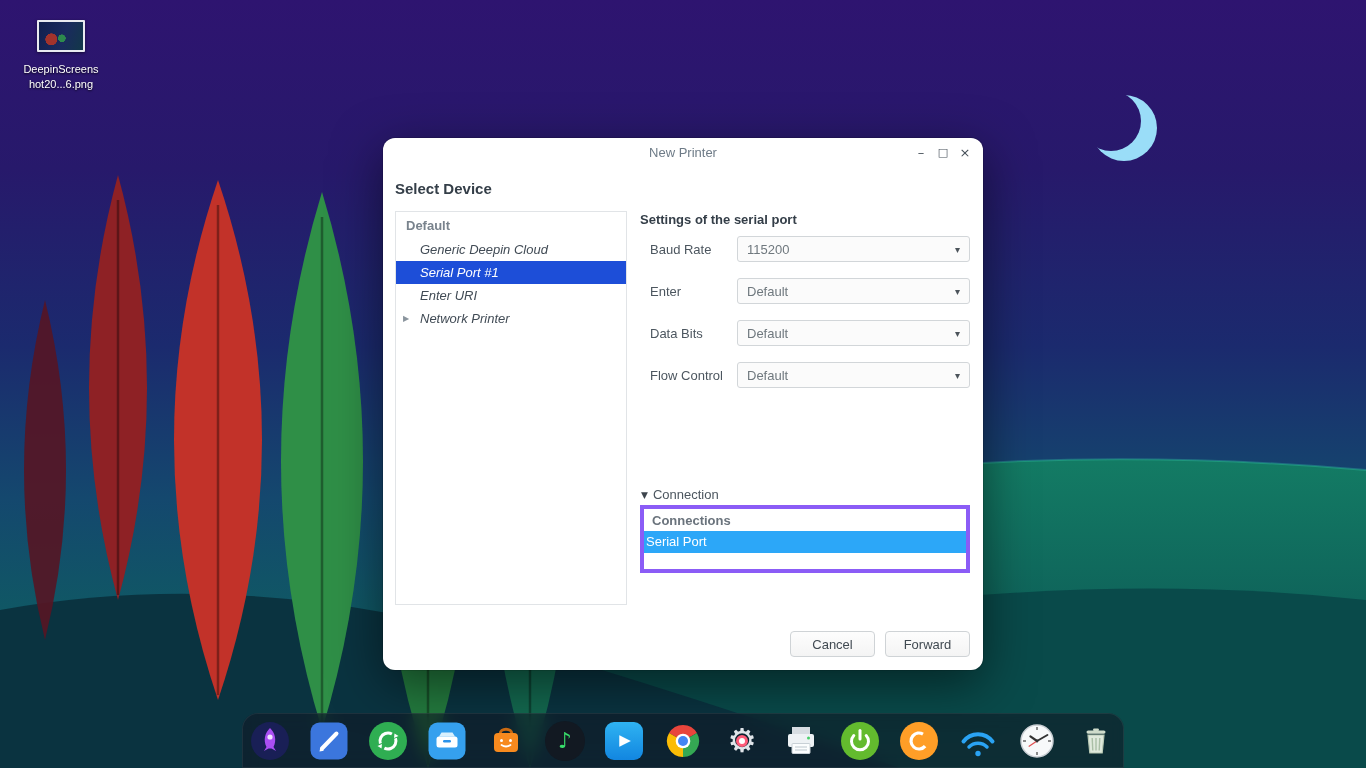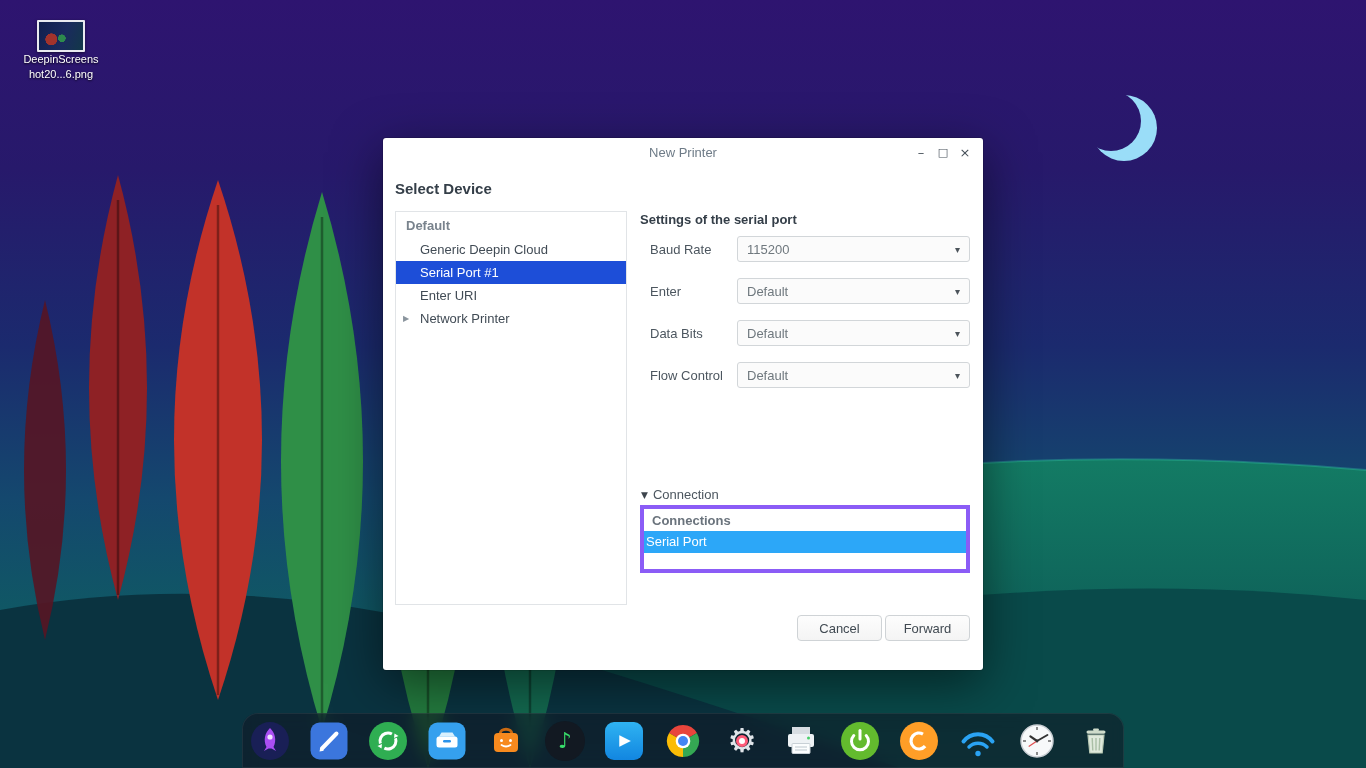--- a/index.html
+++ b/index.html
@@ -18,46 +18,46 @@
   .desktop-icon{position:absolute;left:16px;top:20px;width:90px;text-align:center;cursor:pointer;}
   .thumb{
     width:44px;height:28px;margin:0 auto;border:2px solid #e9eaf0;border-radius:1px;
     background:
       radial-gradient(circle at 28% 62%, #a2332c 0 16%, transparent 17%),
       radial-gradient(circle at 52% 58%, #2d8a4d 0 13%, transparent 14%),
       linear-gradient(110deg,#121f4e 0%,#1a2a5e 55%,#123848 100%);
     box-shadow:0 1px 3px rgba(0,0,0,.5);
   }
   .desktop-icon .label{
-    margin-top:0;color:#fff;font-size:11px;line-height:1.4;
+    margin-top:10px;color:#fff;font-size:11px;line-height:1.4;
     text-shadow:0 1px 2px rgba(0,0,0,.85);
   }
   .desktop-icon .label span{display:block;}
 
   
   .window{
     position:absolute;left:383px;top:138px;width:600px;height:532px;
-    background:#ffffff;border-radius:3px;
+    background:#ffffff;border-radius:12px;
     box-shadow:0 14px 50px rgba(0,0,0,.5), 0 0 0 1px rgba(0,0,0,.12);
     font-size:13px;
   }
   .titlebar{position:relative;height:30px;}
   .titlebar .title{text-align:center;line-height:30px;color:#6e7b87;font-size:13px;}
   .win-controls{position:absolute;right:7px;top:0;height:30px;display:flex;align-items:center;}
   .ctrl{width:22px;text-align:center;color:#454f58;font-size:13px;cursor:pointer;line-height:30px;}
   .ctrl.max{font-size:11px;}
 
   .select-heading{position:absolute;left:12px;top:42px;font-size:15px;font-weight:bold;color:#343e48;}
 
   .devices-panel{
     position:absolute;left:12px;top:73px;width:232px;height:394px;
     border:1px solid #e1e4e7;background:#fff;box-sizing:border-box;
   }
   .panel-header{padding:6px 10px 5px 10px;color:#79838d;font-weight:bold;}
-  .device-item{position:relative;height:23px;line-height:23px;padding-left:24px;color:#414b55;cursor:pointer;white-space:nowrap;}
+  .device-item{position:relative;height:23px;line-height:23px;padding-left:24px;color:#414b55;cursor:pointer;white-space:nowrap;font-style:italic;}
   .device-item.selected{background:#1d4ed8;color:#fff;}
   .expander{position:absolute;left:7px;top:0;font-size:8px;color:#8a949d;line-height:23px;}
 
   .settings-panel{position:absolute;left:257px;top:73px;width:330px;height:465px;}
   .settings-heading{font-size:13px;font-weight:bold;color:#343e48;margin:1px 0 9px 0;}
   .field-row{display:flex;align-items:center;height:26px;margin-bottom:16px;}
   .field-label{width:97px;padding-left:10px;box-sizing:border-box;color:#4c565f;font-size:13px;}
   .dropdown{
     flex:1;height:26px;box-sizing:border-box;display:flex;align-items:center;
     background:#fbfbfb;border:1px solid #d2d6d9;border-radius:3px;
@@ -67,21 +67,21 @@
 
   .conn-toggle{position:absolute;left:1px;top:276px;color:#4c565f;cursor:pointer;display:flex;align-items:center;}
   .conn-toggle .tri{font-size:9px;color:#3d454d;margin-right:5px;}
   .conn-box{
     position:absolute;left:0;top:294px;width:330px;height:68px;
     border:4px solid #8b5cf6;background:#fff;box-sizing:border-box;
   }
   .conn-header{padding:4px 8px 3px 8px;color:#6a737c;font-weight:bold;}
   .conn-item{height:22px;line-height:22px;padding-left:2px;background:#2ca7f8;color:#fff;cursor:pointer;}
 
-  .footer{position:absolute;right:0;top:404px;display:flex;gap:3px;}
+  .footer{position:absolute;right:0;top:420px;display:flex;gap:10px;}
   .btn{
     width:85px;height:26px;box-sizing:border-box;
     background:linear-gradient(#fdfdfd,#f4f4f4);
     border:1px solid #cfd3d6;border-radius:4px;
     color:#414a52;font-size:13px;font-family:inherit;cursor:pointer;
   }
 
   
   .dock{
     position:absolute;left:50%;bottom:0;transform:translateX(-50%);

